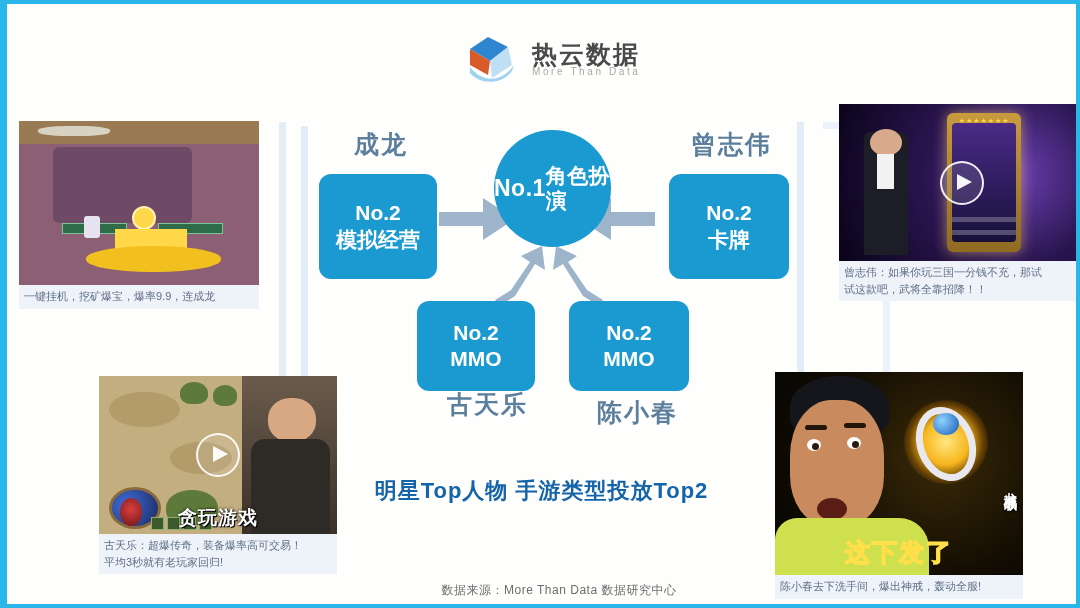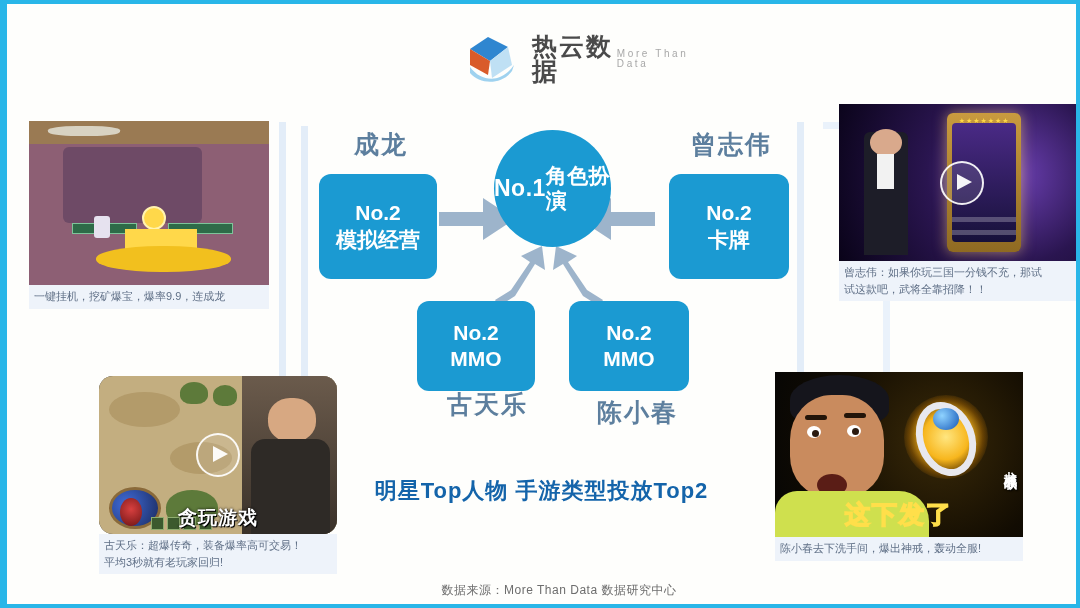--- a/index.html
+++ b/index.html
@@ -17,21 +17,21 @@
     border-top:4px solid #29b6e8;
     border-right:4px solid #29b6e8;
     border-bottom:4px solid #29b6e8;
     overflow:hidden;
   }
   #canvas{position:absolute;inset:0;background:#fefefc;}
 
   
   .logo-wrap{position:absolute;left:455px;top:22px;width:240px;height:66px;display:flex;align-items:center;gap:10px;}
   .logo-mark{position:relative;width:60px;height:56px;flex:0 0 60px;}
-  .logo-text{display:flex;flex-direction:row;justify-content:center;line-height:1;align-items:center;}
+  .logo-text{display:flex;flex-direction:column;justify-content:center;line-height:1;}
   .logo-cn{font-size:25px;font-weight:bold;color:#4a4a4a;letter-spacing:2px;}
   .logo-en{font-size:10px;color:#a8a8a8;letter-spacing:2.6px;}
 
   
   .vline{position:absolute;background:#e3edf8;}
   .bracket{position:absolute;border:7px solid #eaf2fb;border-right:none;}
   .bracket.right{border:7px solid #eaf2fb;border-left:none;}
 
   
   .center-circle{
@@ -79,28 +79,28 @@
 
   
   .card{position:absolute;}
   .thumb{position:relative;overflow:hidden;background:#1b1b1b;}
   .caption{
     background:#eef3fa;color:#5f6f86;font-size:11px;line-height:1.5;
     padding:3px 5px 4px 5px;
   }
   .caption .cl2{display:block;}
 
-  #card-tl{left:22px;top:117px;width:240px;}
+  #card-tl{left:12px;top:117px;width:240px;}
   #card-tl .thumb{height:164px;}
   #card-tr{left:832px;top:100px;width:246px;}
   #card-tr .thumb{height:157px;}
   #card-bl{left:92px;top:372px;width:238px;}
-  #card-bl .thumb{height:158px;border-radius:14px;}
+  #card-bl .thumb{height:158px;}
   #card-br{left:768px;top:368px;width:248px;}
-  #card-br .thumb{height:165px;}
+  #card-br .thumb{height:203px;}
 
   
   .play{
     position:absolute;left:50%;top:50%;transform:translate(-50%,-50%);
     width:40px;height:40px;border-radius:50%;
     border:2px solid rgba(255,255,255,.92);
     background:rgba(255,255,255,.12);
   }
   .play:after{
     content:"";position:absolute;left:15px;top:11px;

